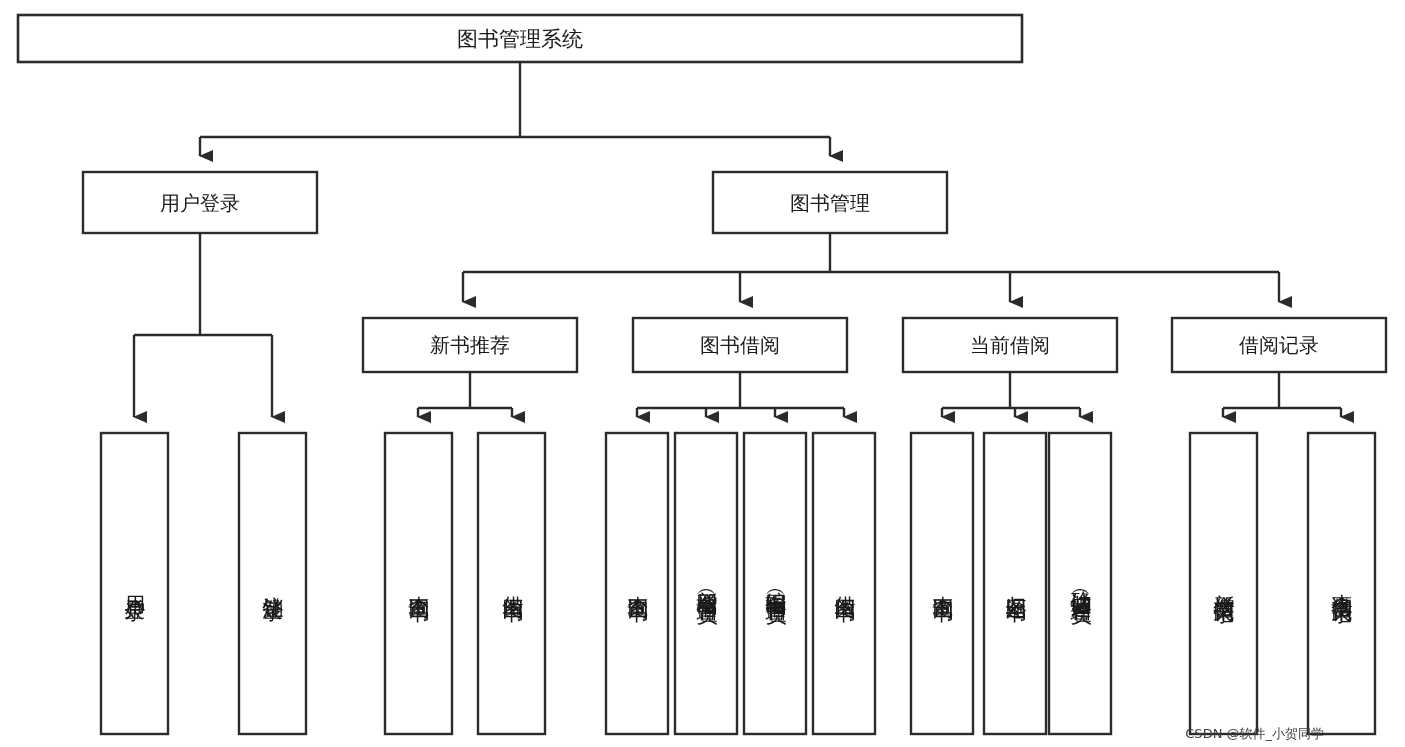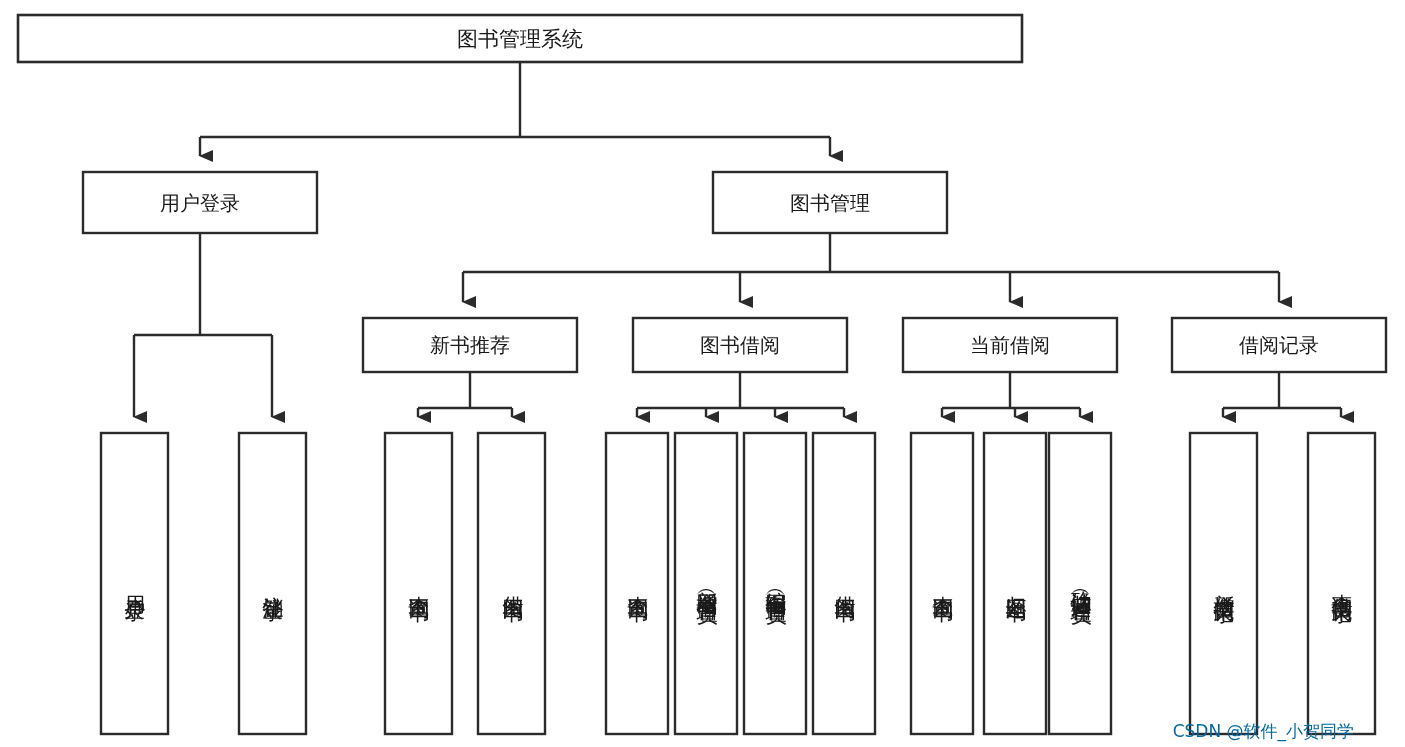--- a/index.html
+++ b/index.html
@@ -12,21 +12,20 @@
     width: 1405px;
     height: 747px;
     font-family: "DejaVu Sans", "Liberation Sans", sans-serif;
     overflow: hidden;
     position: relative;
   }
   #diagram-root {
     position: relative;
     width: 1332px;
     height: 747px;
-    padding-left: 30px;
   }
   svg#diagram-svg {
     position: absolute;
     top: 0;
     left: 0;
     width: 1405px;
     height: 747px;
     display: block;
   }
   .node-box {
@@ -58,22 +57,22 @@
     font-size: 21px;
     writing-mode: vertical-rl;
     text-orientation: upright;
     letter-spacing: 2px;
   }
   .watermark {
     position: absolute;
     right: 8px;
     bottom: 4px;
     font-family: "DejaVu Sans", "Liberation Sans", sans-serif;
-    font-size: 17px;
-    color: #0369a1;
+    font-size: 13px;
+    color: #404040;
     white-space: nowrap;
     pointer-events: none;
     user-select: none;
   }
 </style>
 </head>
 <body>
 
 <div id="diagram-root">
 

